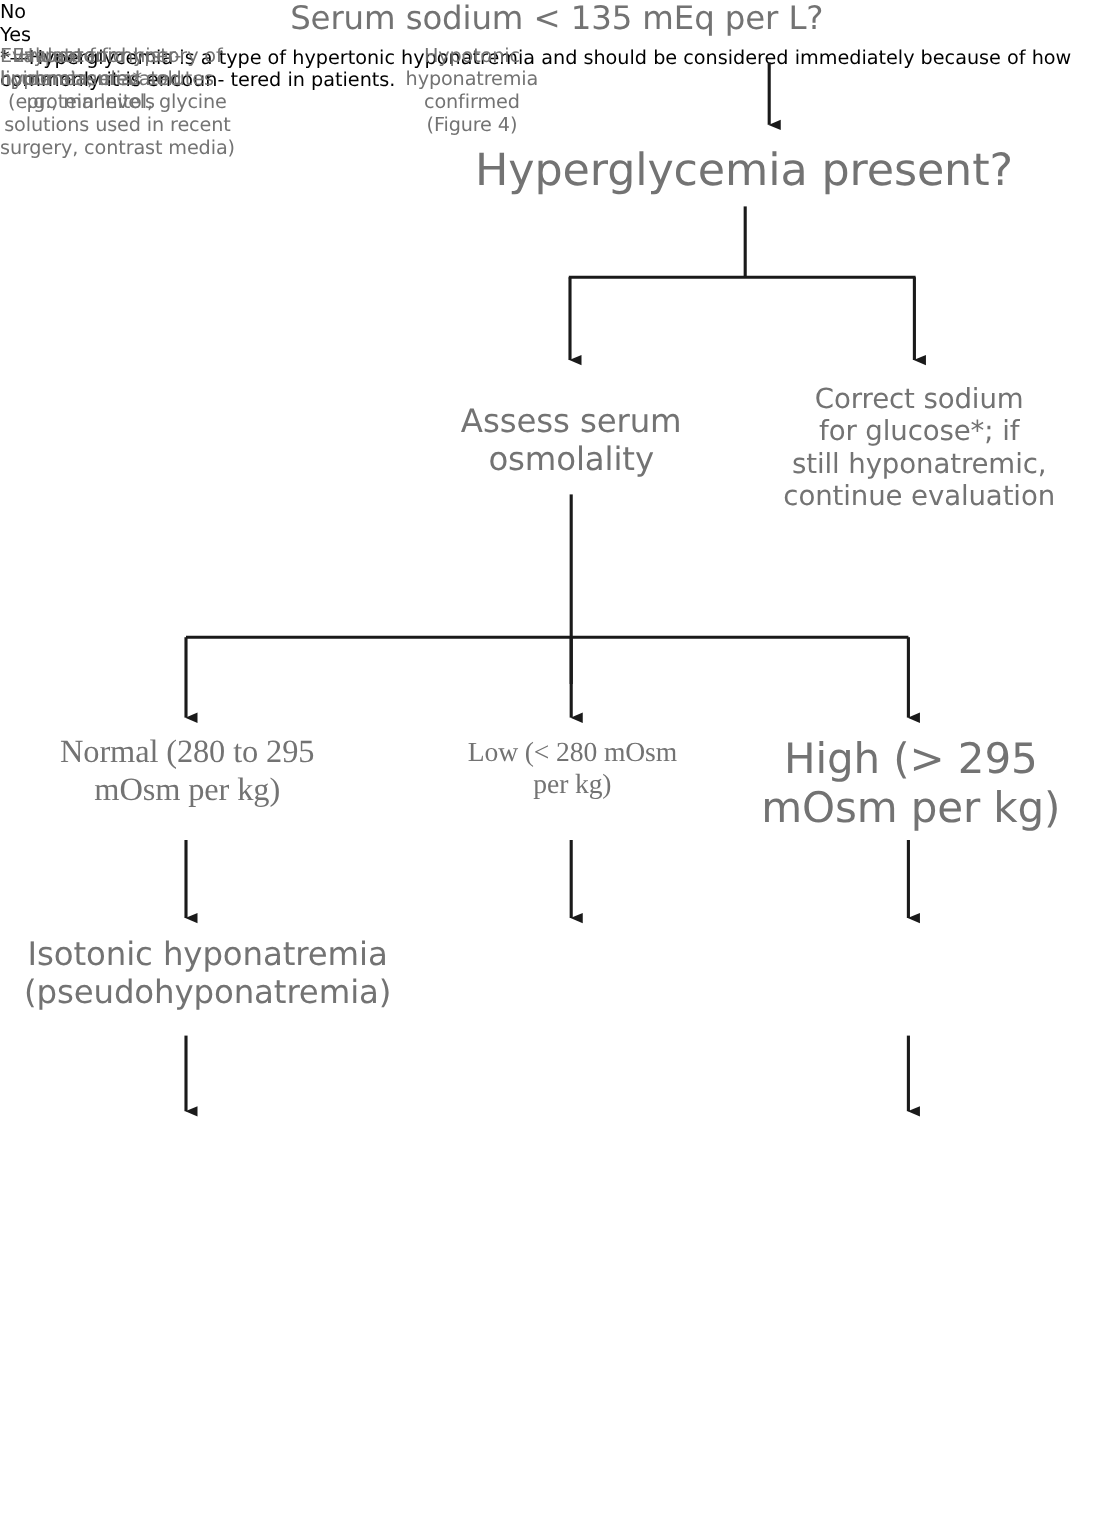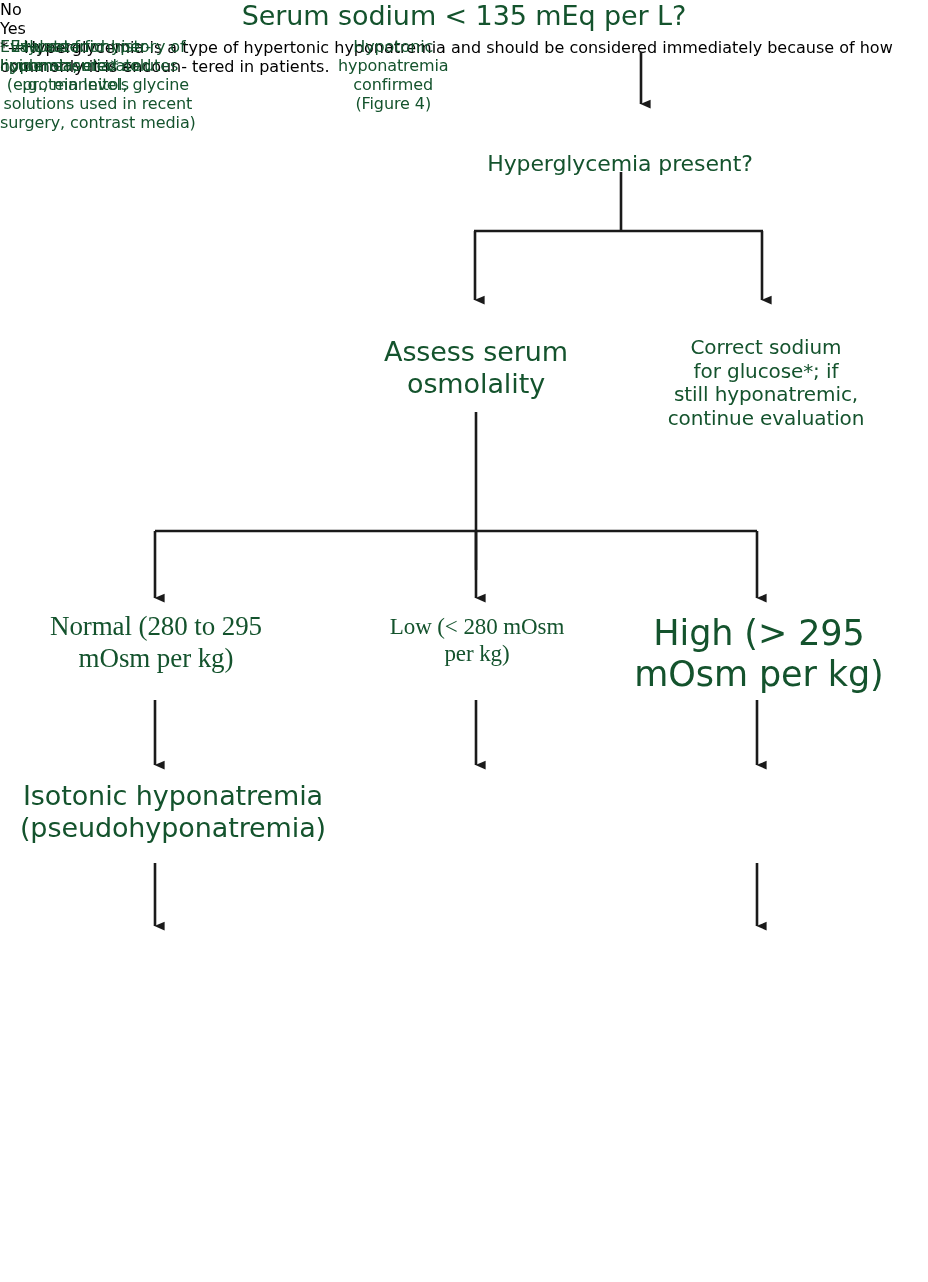--- a/index.html
+++ b/index.html
@@ -22,30 +22,30 @@
     top: 0;
     width: 928px;
     height: 1282px;
     pointer-events: none;
   }
 
   .node {
     position: absolute;
     text-align: center;
     line-height: 1.18;
-    color: #14532d;
+    color: #737373;
     font-weight: 400;
     letter-spacing: -0.1px;
     white-space: pre-line;
   }
 
   .n-top        { left: 214px; top: 0px;    width: 500px; font-size: 27px; }
-  .n-hyper      { left: 370px; top: 120px;  width: 500px; font-size: 22px; margin-top: 31px; }
+  .n-hyper      { left: 370px; top: 120px;  width: 500px; font-size: 37px; }
   .n-assess     { left: 336px; top: 336px;  width: 280px; font-size: 27px; }
-  .n-correct    { left: 616px; top: 336px;  width: 300px; font-size: 20px; }
+  .n-correct    { left: 616px; top: 320px;  width: 300px; font-size: 23px; }
 
   .n-normal     { left: 10px;  top: 611px;  width: 292px; font-size: 27px; font-family: Liberation Serif, serif; }
   .n-low        { left: 333px; top: 613px;  width: 288px; font-size: 23px; font-family: Liberation Serif, serif; }
   .n-high       { left: 630px; top: 613px;  width: 258px; font-size: 35px; }
 
   .n-isotonic   { left: 2px;   top: 780px;  width: 310px; font-size: 27px; margin-left: 16px; }
   .n-hypotonic  { left: 338px; top": 0;     width: 280px; font-size: 27px; }
   .n-hypotonic  { left: 338px; top: 780px;  width: 280px; font-size: 27px; }
   .n-hypertonic { left: 628px; top: 780px;  width: 262px; font-size: 27px; }
 

